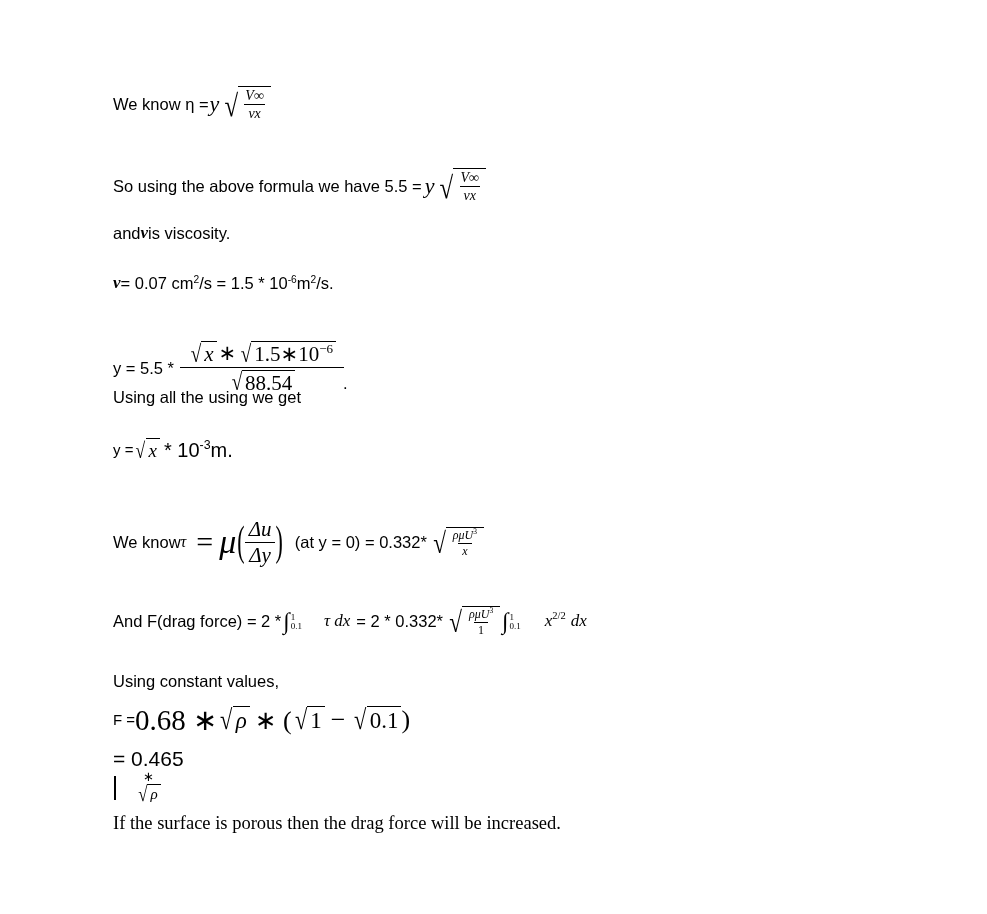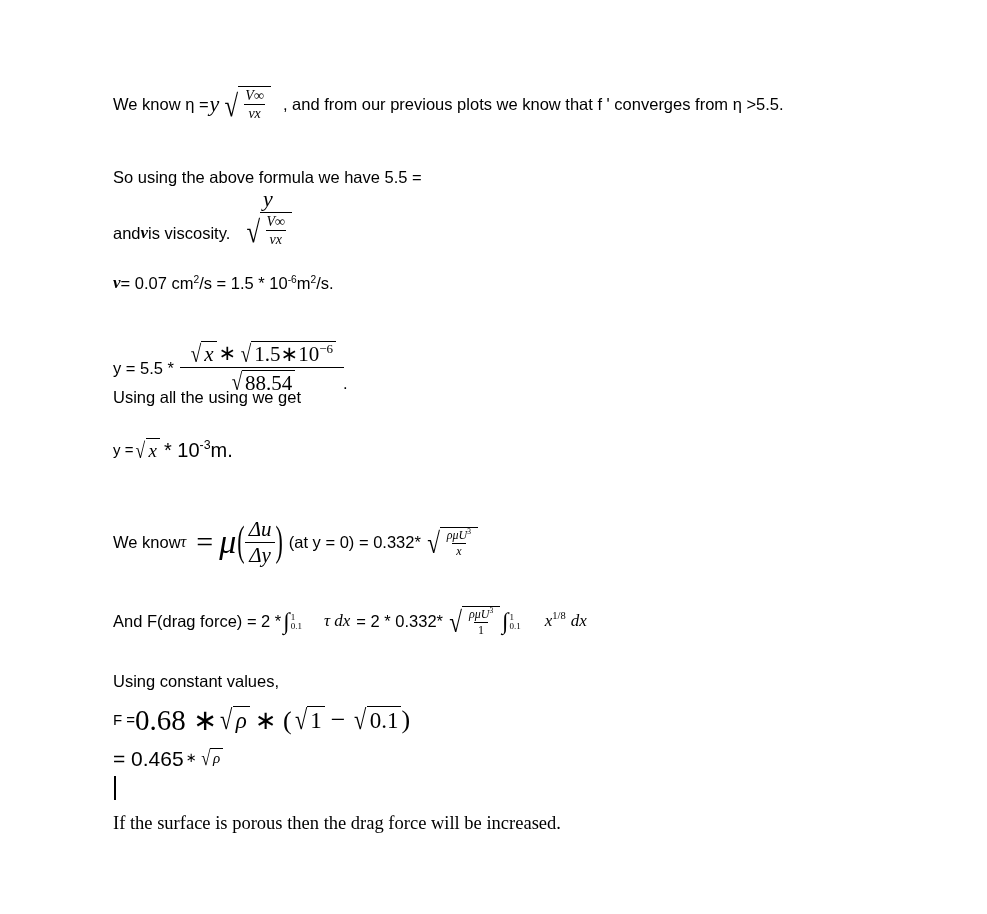--- a/index.html
+++ b/index.html
@@ -148,24 +148,23 @@
       <span class="mi" style="font-size:22px;padding:0 2px 0 1px;">y</span>
       <span class="sqrt" style="font-size:14px;">
         <span class="rad" style="font-size:31px;">√</span>
         <span class="radicand">
           <span class="frac">
             <span class="num mi">V∞</span>
             <span class="den mi">νx</span>
           </span>
         </span>
       </span>
-      <span class="ptext" style="padding-left:12px;">, and from our previous plots we know that f ' converges from η &gt;5.5.</span>
-    </div>
-
-    <div class="row line" style="top:82px;flex-direction:column;">
+    </div>
+
+    <div class="row line" style="top:82px;">
       <span class="ptext">So using the above formula we have 5.5 = </span>
       <span class="mi" style="font-size:22px;padding:0 2px 0 3px;">y</span>
       <span class="sqrt" style="font-size:14px;">
         <span class="rad" style="font-size:31px;">√</span>
         <span class="radicand">
           <span class="frac">
             <span class="num mi">V∞</span>
             <span class="den mi">νx</span>
           </span>
         </span>
@@ -232,21 +231,21 @@
       <span class="ptext">We know </span>
       <span class="mi" style="font-size:16px;padding-right:4px;">τ</span>
       <span class="mn" style="font-size:30px;padding:0 6px;">=</span>
       <span class="mi" style="font-size:34px;padding-right:1px;">μ</span>
       <span class="bigparen" style="font-size:22px;">(</span>
       <span class="frac" style="font-size:21px;">
         <span class="num mi">Δu</span>
         <span class="den mi">Δy</span>
       </span>
       <span class="bigparen" style="font-size:22px;">)</span>
-      <span class="ptext" style="padding-left:6px;">(at y = 0) = 0.332*</span>
+      <span class="ptext" style="padding-left:12px;">(at y = 0) = 0.332*</span>
       <span class="sqrt" style="font-size:12px;margin-left:3px;">
         <span class="rad" style="font-size:29px;">√</span>
         <span class="radicand">
           <span class="frac">
             <span class="num mi"><span>ρμU</span><sup class="sm mn">3</sup></span>
             <span class="den mi">x</span>
           </span>
         </span>
       </span>
     </div>
@@ -271,21 +270,21 @@
           </span>
         </span>
       </span>
       <span class="intg" style="font-size:15px;padding-left:2px;">
         <span class="sym">∫</span>
         <span class="lims">
           <span class="up">1</span>
           <span class="lo">0.1</span>
         </span>
       </span>
-      <span class="mi" style="font-size:17px;padding-left:24px;"><span>x</span><sup class="sm mn">1/8</sup></span>
+      <span class="mi" style="font-size:17px;padding-left:24px;"><span>x</span><sup class="sm mn">2/2</sup></span>
       <span class="mi" style="font-size:17px;padding-left:5px;">dx</span>
     </div>
 
     <div class="row line" style="top:586px;">
       <span class="ptext">Using constant values,</span>
     </div>
 
     <div class="row line" style="top:617px;">
       <span class="ptext" style="font-size:15px;">F = </span>
       <span class="mn" style="font-size:29px;">0.68 ∗ </span>
@@ -299,21 +298,21 @@
         <span class="radicand mn">1</span>
       </span>
       <span class="mn" style="font-size:26px;padding:0 6px;"> − </span>
       <span class="sqrt" style="font-size:23px;">
         <span class="rad" style="font-size:28px;">√</span>
         <span class="radicand mn">0.1</span>
       </span>
       <span class="mn" style="font-size:26px;">)</span>
     </div>
 
-    <div class="row line" style="top:661px;">
+    <div class="row line" style="top:661px;flex-direction:column;">
       <span class="ptext" style="font-size:21px;">= 0.465 </span>
       <span class="ptext" style="font-size:13px;padding:0 2px;">∗ </span>
       <span class="sqrt" style="font-size:15px;">
         <span class="rad" style="font-size:21px;">√</span>
         <span class="radicand mi">ρ</span>
       </span>
     </div>
 
     <div class="caret" style="left:1px;top:690px;height:24px;"></div>
 

